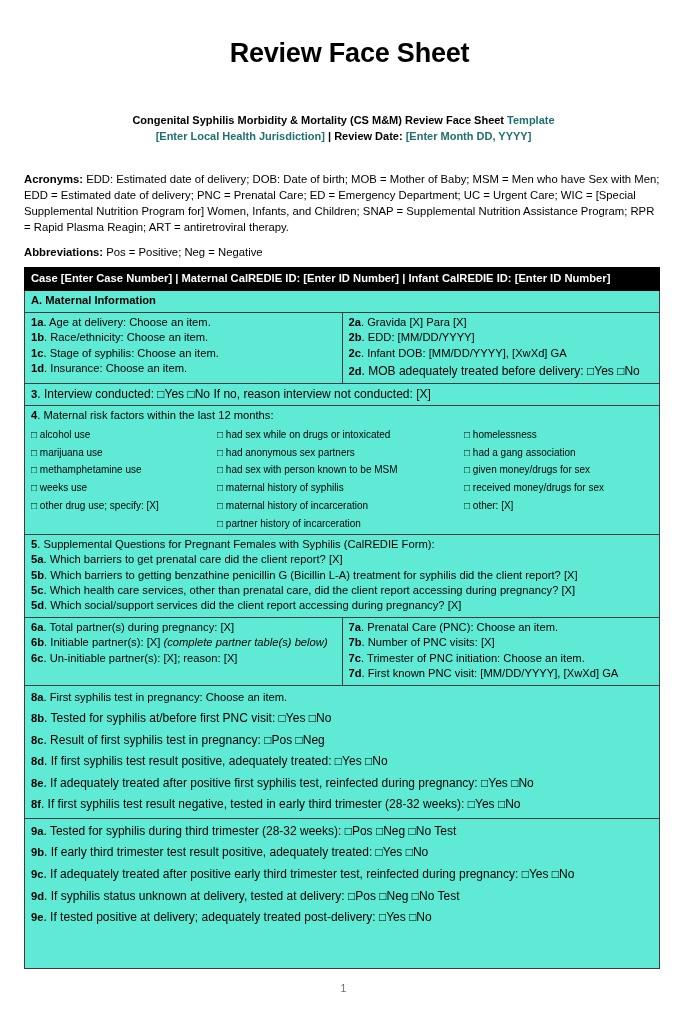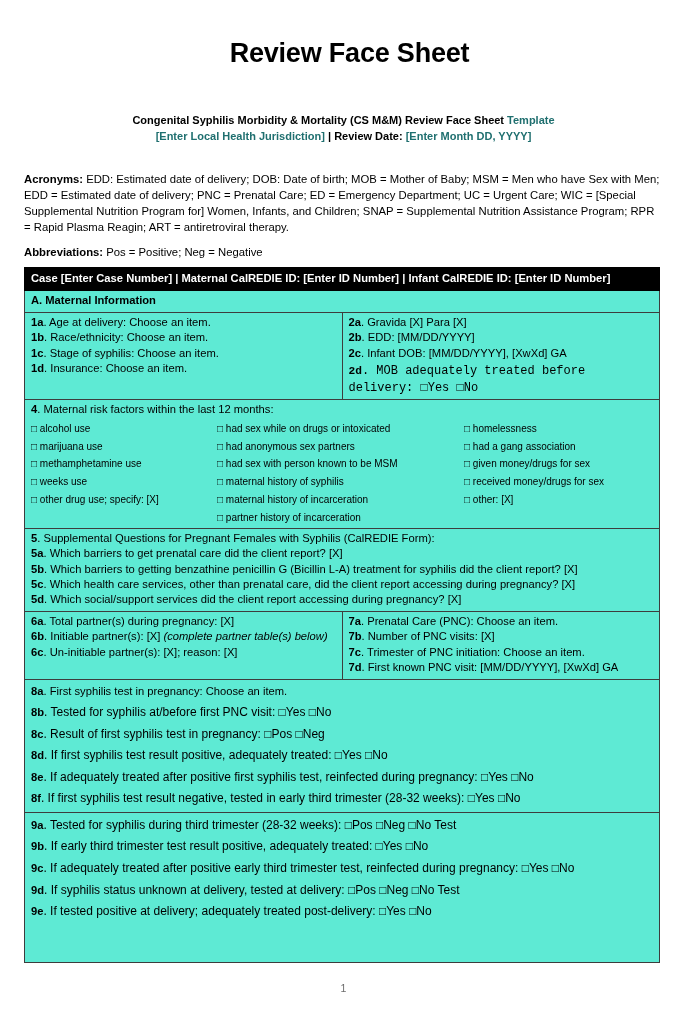--- a/index.html
+++ b/index.html
@@ -81,21 +81,21 @@
     padding: 3px 6px 4px 6px !important;
     border-color: #000 !important;
   }
   .sec-head { font-weight: bold; }
   .num { font-weight: bold; }
   .ital { font-style: italic; }
   .cb { font-size: 12px; }
   td.leftcol { width: 287px; }
   td.rightcol { width: 351px; }
   .line { display: block; }
-  .line.sp { margin-top: 2px; font-family: Liberation Mono, monospace; }
+  .line.sp { margin-top: 2px; }
 
   
   .risk-grid {
     display: grid;
     grid-template-columns: 186px 247px 1fr;
     row-gap: 4px;
     margin-top: 4px;
   }
   .risk-item { font-size: 10px; white-space: nowrap; }
 
@@ -153,20 +153,23 @@
           <span class="line"><b class="num">1d</b><span>. Insurance: Choose an item.</span></span>
         </td>
         <td class="rightcol">
           <span class="line"><b class="num">2a</b><span>. Gravida [X] Para [X]</span></span>
           <span class="line"><b class="num">2b</b><span>. EDD: [MM/DD/YYYY]</span></span>
           <span class="line"><b class="num">2c</b><span>. Infant DOB: [MM/DD/YYYY], [XwXd] GA</span></span>
           <span class="line sp"><b class="num">2d</b><span class="cb">. MOB adequately treated before delivery: □Yes □No</span></span>
         </td>
       </tr>
 
+      <tr>
+        <td colspan="2"><b class="num">3</b><span class="cb">. Interview conducted: □Yes □No If no, reason interview not conducted: [X]</span></td>
+      </tr>
 
       <tr>
         <td colspan="2">
           <span class="line"><b class="num">4</b><span>. Maternal risk factors within the last 12 months:</span></span>
           <div class="risk-grid">
             <div>
               <div class="risk-item">□ alcohol use</div>
               <div class="risk-item" style="margin-top:4px">□ marijuana use</div>
               <div class="risk-item" style="margin-top:4px">□ methamphetamine use</div>
               <div class="risk-item" style="margin-top:4px">□ weeks use</div>

